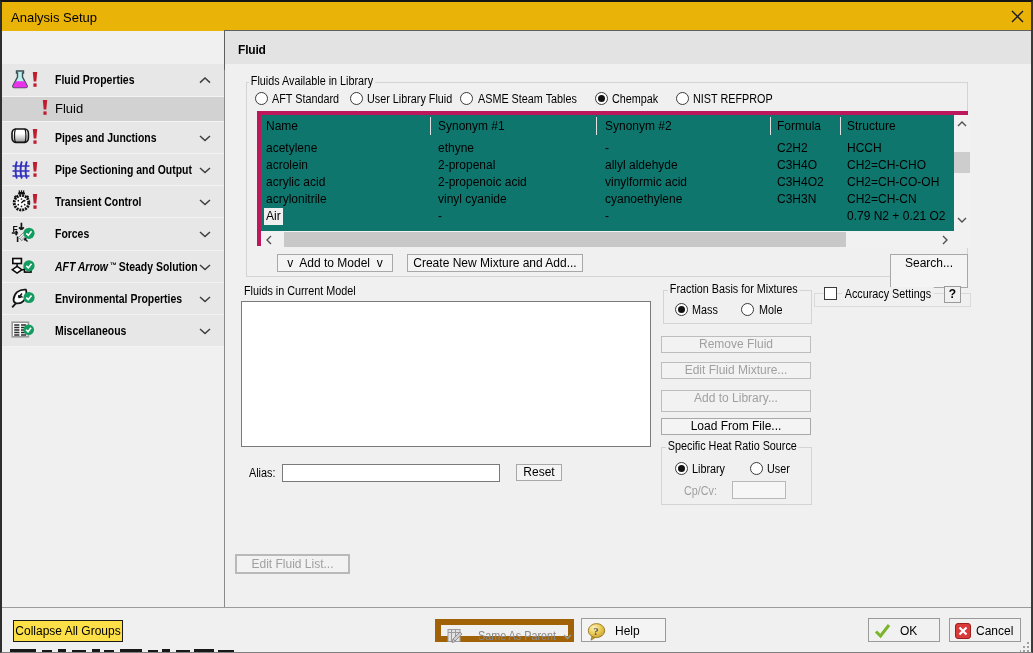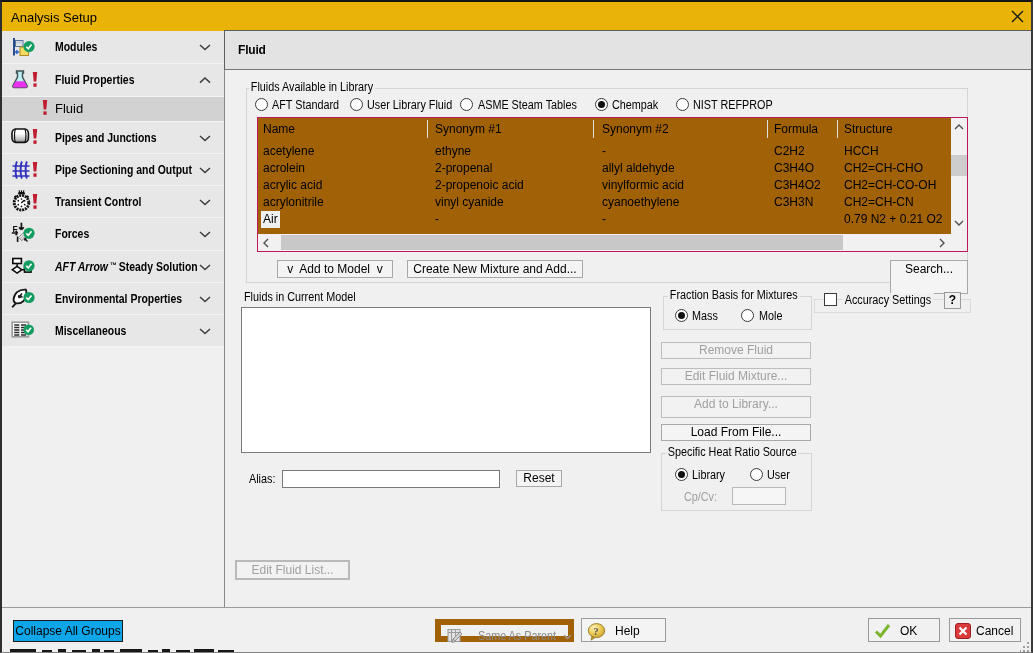--- a/index.html
+++ b/index.html
@@ -12,69 +12,54 @@
 .side{position:absolute;left:2px;top:31px;width:222px;height:576px;background:#f0f0f0}
 .mi{position:absolute;left:0;width:222px;background:#e7e7e7;border-bottom:1px solid #f3f3f3}
 .vdiv{position:absolute;left:224px;top:30px;width:1px;height:577px;background:#8a8a8a}
 .mi .txt{position:absolute;left:53px;font-weight:bold;font-size:12px;white-space:nowrap;transform:scaleX(0.87);transform-origin:0 50%}
 .mi .chev{position:absolute;left:197px}
 .sel{background:#d2d2d2}
 .excl{position:absolute;font-weight:bold;color:#c21d2e;font-size:15px;font-family:"Liberation Sans",sans-serif}
 
 .hdr{position:absolute;left:224px;top:30px;width:807px;height:40px;background:#e3e3e3;border-top:1px solid #5f5f5f;border-bottom:1px solid #757575;border-left:1px solid #5f5f5f}
 .hdr .t{position:absolute;left:13px;top:12px;font-weight:bold;font-size:12px;letter-spacing:-0.2px}
-.main{position:absolute;left:225px;top:70px;width:806px;height:537px;background:#f0f0f0}
+.main{position:absolute;left:225px;top:64px;width:806px;height:537px;background:#f0f0f0}
 
 .grp{position:absolute;border:1px solid #d4d4d4}
 .grp .lbl{position:absolute;top:-9px;background:#f0f0f0;padding:0 2px;white-space:nowrap;display:inline-block;transform:scaleX(0.9);transform-origin:0 50%}
 
 .rad{position:absolute;width:13px;height:13px;border-radius:50%;border:1px solid #3a3a3a;background:#fff}
 .rad.on::after{content:"";position:absolute;left:2px;top:2px;width:7px;height:7px;border-radius:50%;background:#111}
 .rlbl{position:absolute;white-space:nowrap;display:inline-block;transform:scaleX(0.9);transform-origin:0 50%}
 .cb{position:absolute;width:13px;height:13px;border:1px solid #3a3a3a;background:#fff}
 
 .btn{position:absolute;background:#f4f4f4;border:1px solid #a8a8a8;text-align:center;font-size:12px;font-family:"Liberation Sans",sans-serif;color:#000}
 .btn.dis{color:#a0a0a0;border-color:#bdbdbd;background:#f2f2f2}
 
-.tbl{position:absolute;left:32px;top:47px;width:711px;height:135px;background:#a16207;border:1px solid #be185d}
+.tbl{position:absolute;left:32px;top:47px;width:711px;height:135px;background:#0f766e;border:4px solid #be185d}
 .th{position:absolute;top:0;height:22px;line-height:22px;white-space:nowrap}
 .colsep{position:absolute;top:2px;height:18px;width:1px;background:#e0e0e0}
 .tr{position:absolute;white-space:nowrap;height:17px;line-height:17px}
 
 .sb{background:#f1f1f1}
 .inp{position:absolute;background:#fff;border:1px solid #7a7a7a}
 .bot{position:absolute;left:2px;top:607px;width:1029px;height:45px;background:#f0f0f0;border-top:1px solid #9b9b9b}
 </style></head>
 <body>
 <div class="win"></div>
 <div class="vdiv"></div>
 <div class="title">
     <span class="t">Analysis Setup</span>
     <svg class="abs" style="left:1009px;top:8px" width="13" height="13">
       <path d="M1 1 L12 12 M12 1 L1 12" stroke="#1c1c1c" stroke-width="1.4"></path>
     </svg>
   </div>
 
 <div class="side" id="side">
 
-  <div class="mi" style="top:0;height:33px">
-    <svg class="abs" style="left:9px;top:5px" width="26" height="24" viewBox="0 0 26 24">
-      <rect x="2" y="2" width="2" height="17.5" fill="#2a4b8d"></rect>
-      <rect x="4.5" y="4.5" width="7.5" height="6" fill="#dfe3e8" stroke="#56719a"></rect>
-      <rect x="5.3" y="5.3" width="6" height="2.2" fill="#c3cdd9"></rect>
-      <path d="M8.5 16 h-4 m0 0 l2 -1.8 m-2 1.8 l2 1.8" stroke="#2b62c4" stroke-width="1.5" fill="none"></path>
-      <rect x="9" y="11" width="8.5" height="8.5" fill="#f2dc61" stroke="#ad8a25"></rect>
-      <circle cx="18" cy="10.6" r="5.6" fill="#129c5f"></circle>
-      <path d="M15.3 10.7 l2 2 l3.2 -4.1" stroke="#fff" stroke-width="1.6" fill="none"></path>
-    </svg>
-    <span class="txt" style="top:9px">Modules</span>
-    <svg class="chev" style="top:13px" width="12" height="7">
-        <path d="M1 1 L6 5.6 L11 1" stroke="#3f3f3f" stroke-width="1.5" fill="none"></path>
-      </svg>
-  </div>
 
   <div class="mi" style="top:33px;height:33px">
     <svg class="abs" style="left:10px;top:6px" width="16" height="19" viewBox="0 0 16 19">
       <path d="M4.5 1 h7 v2 h-1 v4 l4.5 8.5 c0.5 1 0 2 -1.2 2 h-11.6 c-1.2 0 -1.7 -1 -1.2 -2 l4.5 -8.5 v-4 h-1 z" fill="#bdeef0" stroke="#3c4f51" stroke-width="1.4"></path>
       <path d="M3.6 11.2 h8.8 l2.5 4.8 c0.4 0.8 0 1.5 -1 1.5 h-11.8 c-1 0 -1.4 -0.7 -1 -1.5 z" fill="#e832ec"></path>
     </svg>
     <svg class="abs excl" style="left:30px;top:8px" width="6" height="15" viewBox="0 0 6 15">
         <path d="M0.8 0 h4.4 l-0.9 9.6 h-2.6 z" fill="#c01e30"></path>
         <rect x="1.4" y="11.4" width="3.2" height="3.4" fill="#c01e30"></rect>
       </svg>
@@ -345,21 +330,21 @@
   </div>
   <span class="rad on" style="left:450px;top:398px"></span>
     <span class="rlbl" style="left:467px;top:398px">Library</span>
   <span class="rad" style="left:525px;top:398px"></span>
     <span class="rlbl" style="left:542px;top:398px">User</span>
   <span class="rlbl" style="left:459px;top:420px;color:#9f9f9f">Cp/Cv:</span>
   <div class="abs" style="left:507px;top:417px;width:54px;height:18px;background:#f6f6f6;border:1px solid #b8b8b8"></div>
 </div>
 
 <div class="bot" id="bot">
-  <div class="btn" style="left:11px;top:12px;width:110px;height:22px;line-height:20px;border-color:#1a1a1a;background:#0ea5e9">Collapse All Groups</div>
+  <div class="btn" style="left:11px;top:12px;width:110px;height:22px;line-height:20px;border-color:#1a1a1a;background:#fde047">Collapse All Groups</div>
 
   <div class="abs" style="left:433px;top:11px;width:139px;height:23px;border:6px solid #a16207;background:#f0f0f0">
     <svg class="abs" style="left:6px;top:3px" width="17" height="17" viewBox="0 0 17 17">
       <rect x="1" y="1.5" width="12" height="12" fill="#e3e3e3" stroke="#9a9a9a"></rect>
       <path d="M1 4.5 h12 M4.5 1.5 v12 M8.5 1.5 v12" stroke="#9a9a9a" stroke-width="1"></path>
       <path d="M6 11 L13 4 L15 6 L8 13 Z M6 11 l-1 3.5 l3.5 -1" fill="#cfcfcf" stroke="#8a8a8a" stroke-width="0.9"></path>
     </svg>
     <span class="abs" style="left:37px;top:4px;color:#8a8a8a;display:inline-block;transform:scaleX(0.9);transform-origin:0 50%">Same As Parent</span>
     <svg class="abs" style="left:122px;top:9px" width="9" height="6">
         <path d="M1 1 L4.5 4.5 L8 1" stroke="#9a9a9a" stroke-width="1.3" fill="none"></path>

